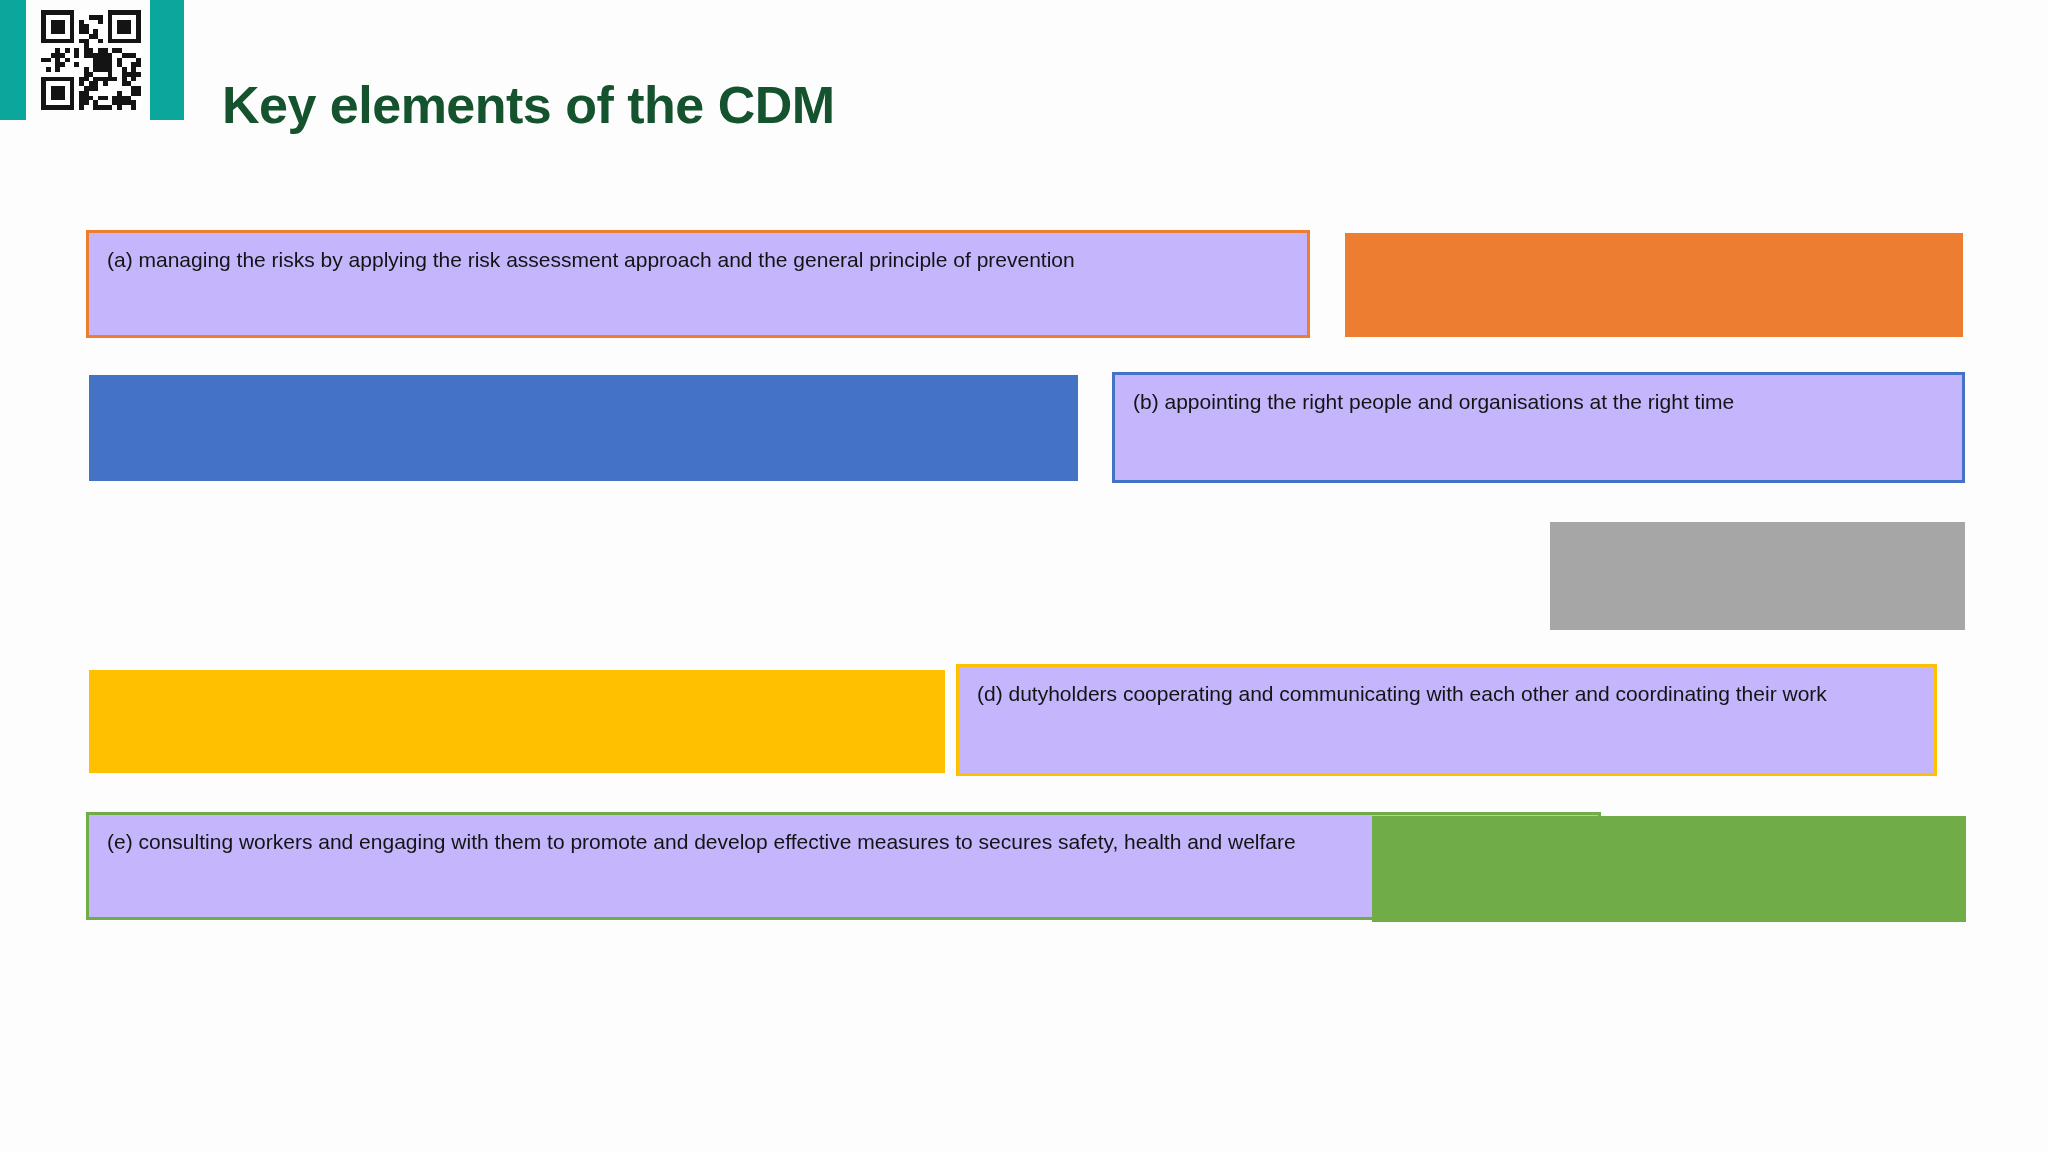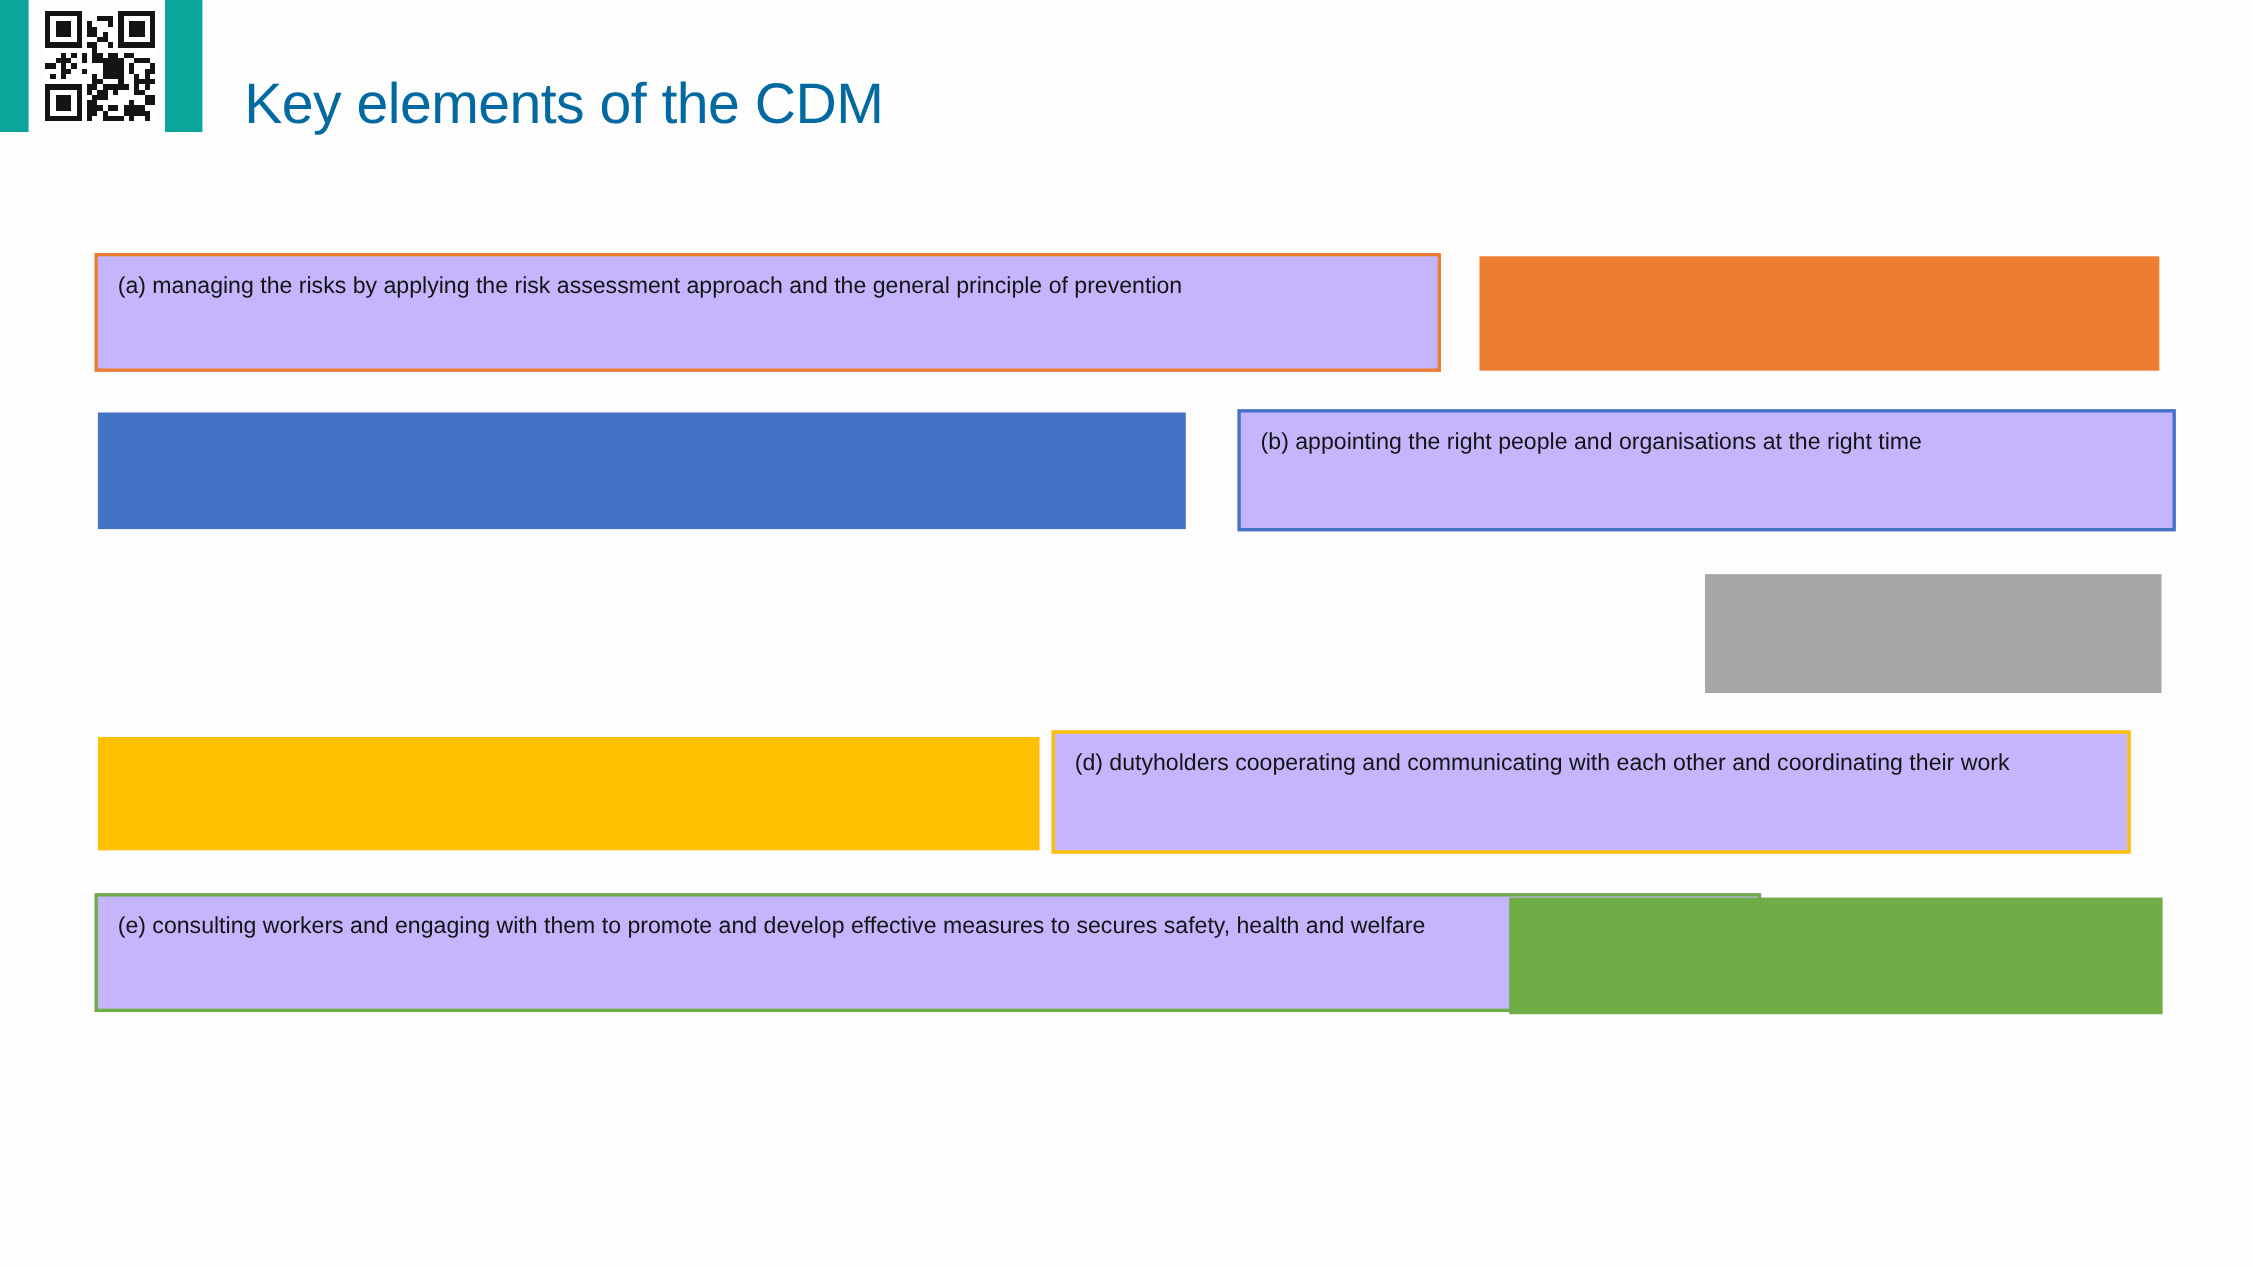--- a/index.html
+++ b/index.html
@@ -19,42 +19,42 @@
   
   .teal-bar { position: absolute; top: 0; background: #0ba79d; }
   .teal-bar.bar-left  { left: 0;    width: 26px; height: 120px; }
   .teal-bar.bar-right { left: 150px; width: 34px; height: 120px; }
   .qr-wrap {
     position: absolute; left: 40px; top: 10px;
     width: 102px; height: 100px; background: #ffffff;
   }
   .qr-wrap svg { width: 100%; height: 100%; shape-rendering: crispEdges; }
   .page-title {
-    position: absolute; left: 222px; top: 30px;
-    font-size: 52px; font-weight: normal; color: #0369a1;
+    position: absolute; left: 222px; top: 40px;
+    font-size: 52px; font-weight: bold; color: #14532d;
     letter-spacing: -0.5px; white-space: nowrap;
   }
 
   
   .txt-box {
     position: absolute;
     background: #c4b5fd;
     box-sizing: border-box;
     padding: 13px 18px 0 18px;
     font-size: 21px;
     line-height: 1.38;
     color: #141414;
   }
   .fill-rect { position: absolute; }
 
   .box-a { left: 86px;   top: 230px; width: 1224px; height: 108px; border: 3px solid #ED7D31; }
   .rect-a { left: 1345px; top: 233px; width: 618px;  height: 104px; background: #ED7D31; }
 
   .rect-b { left: 89px;  top: 375px; width: 989px;  height: 106px; background: #4472C4; }
-  .box-b { left: 1112px; top: 372px; width: 853px;  height: 111px; border: 3px solid #4472C4; margin-left: 13px; }
+  .box-b { left: 1112px; top: 372px; width: 853px;  height: 111px; border: 3px solid #4472C4; }
 
   .box-c { left: 86px;   top: 521px; width: 1429px; height: 111px; border: 2px solid #A6A6A6; }
   .rect-c { left: 1550px; top: 522px; width: 415px;  height: 108px; background: #A6A6A6; }
 
   .rect-d { left: 89px;  top: 670px; width: 856px;  height: 103px; background: #FFC000; }
   .box-d { left: 956px;  top: 664px; width: 981px;  height: 112px; border: 3px solid #FFC000; }
 
   .box-e { left: 86px;   top: 812px; width: 1515px; height: 108px; border: 3px solid #70AD47; }
   .rect-e { left: 1372px; top: 816px; width: 594px;  height: 106px; background: #70AD47; }
 </style>

